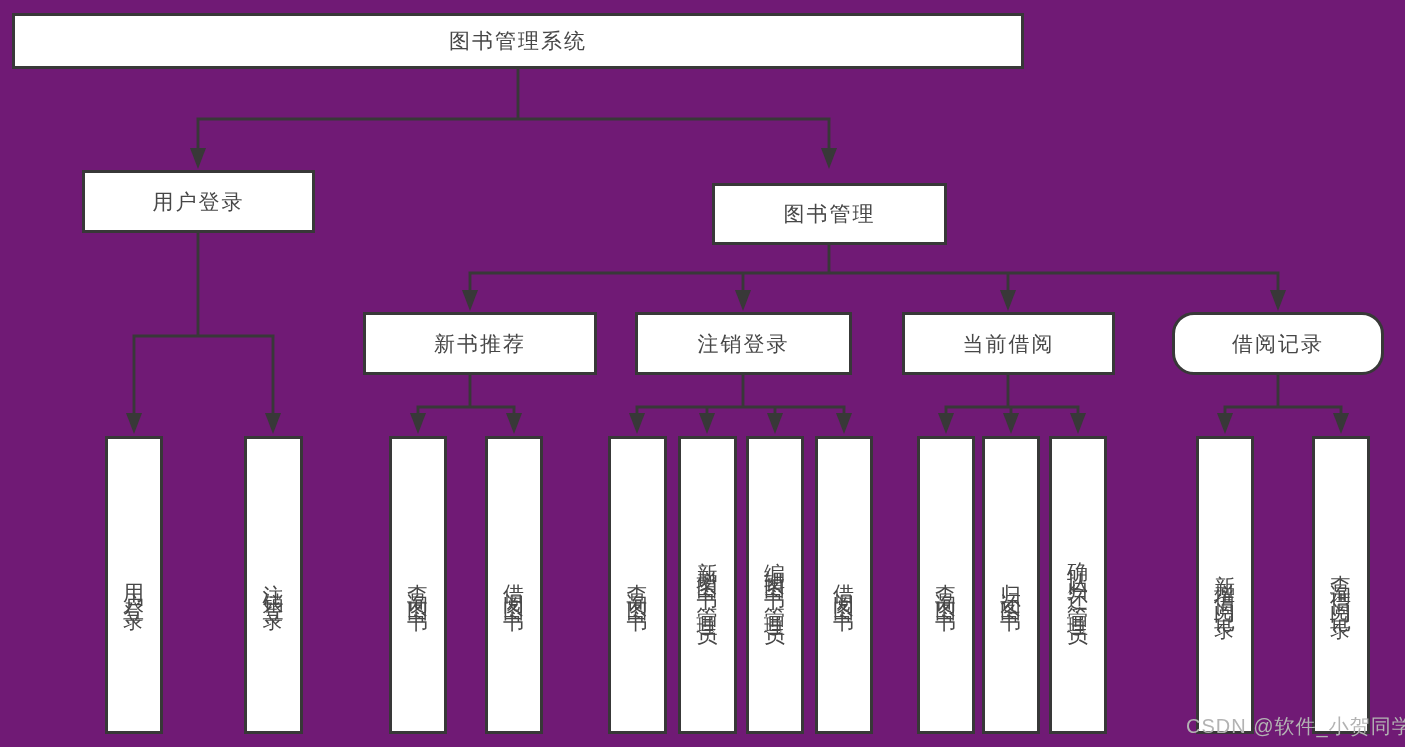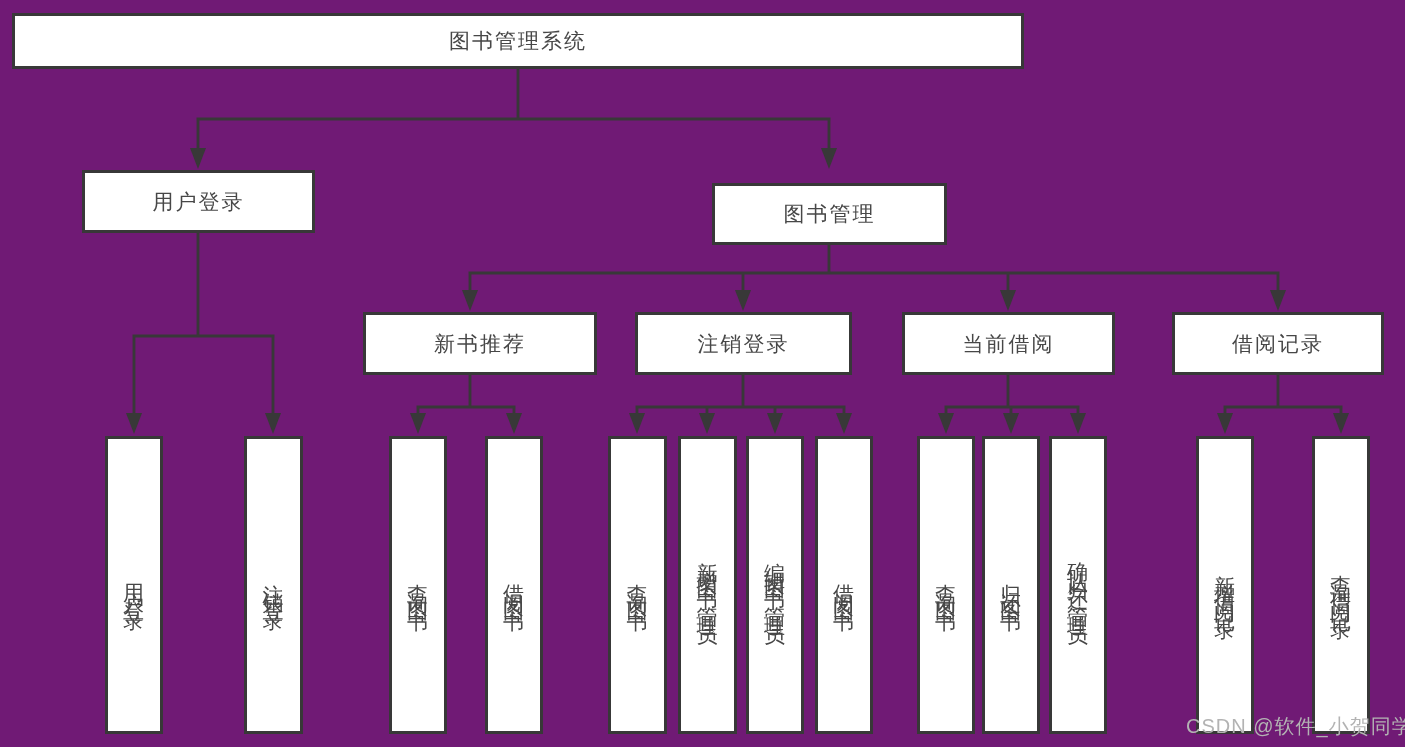--- a/index.html
+++ b/index.html
@@ -115,21 +115,21 @@
 
   <div class="node hnode" style="left:363px; top:312px; width:234px; height:63px;text-align:center;">
     <span class="lbl">新书推荐</span>
   </div>
   <div class="node hnode" style="left:635px; top:312px; width:217px; height:63px;">
     <span class="lbl">注销登录</span>
   </div>
   <div class="node hnode" style="left:902px; top:312px; width:213px; height:63px;text-align:right;">
     <span class="lbl">当前借阅</span>
   </div>
-  <div class="node hnode" style="left:1172px; top:312px; width:212px; height:63px;">
+  <div class="node hnode" style="left:1172px; top:312px; width:212px; height:63px;border-radius:22px;">
     <span class="lbl">借阅记录</span>
   </div>
 
   <div class="node vnode" style="left:105px; top:436px; width:58px; height:298px;">
     <span class="lbl">用户登录</span>
   </div>
   <div class="node vnode" style="left:244px; top:436px; width:59px; height:298px;">
     <span class="lbl">注销登录</span>
   </div>
 

